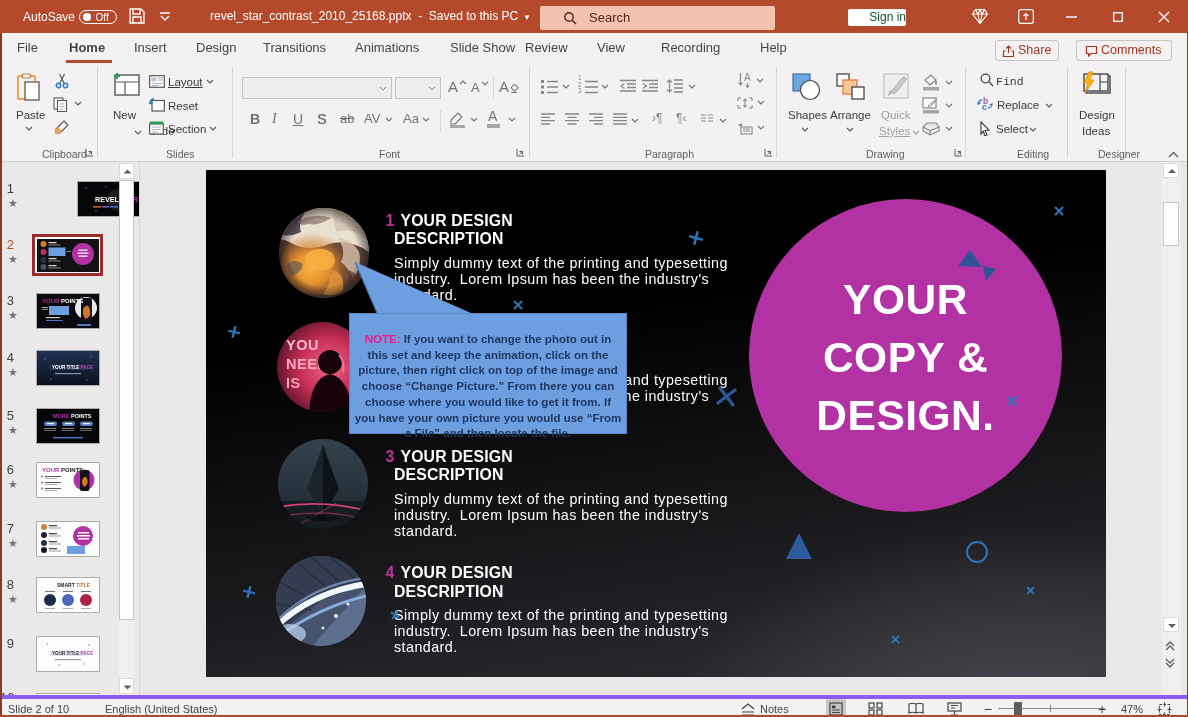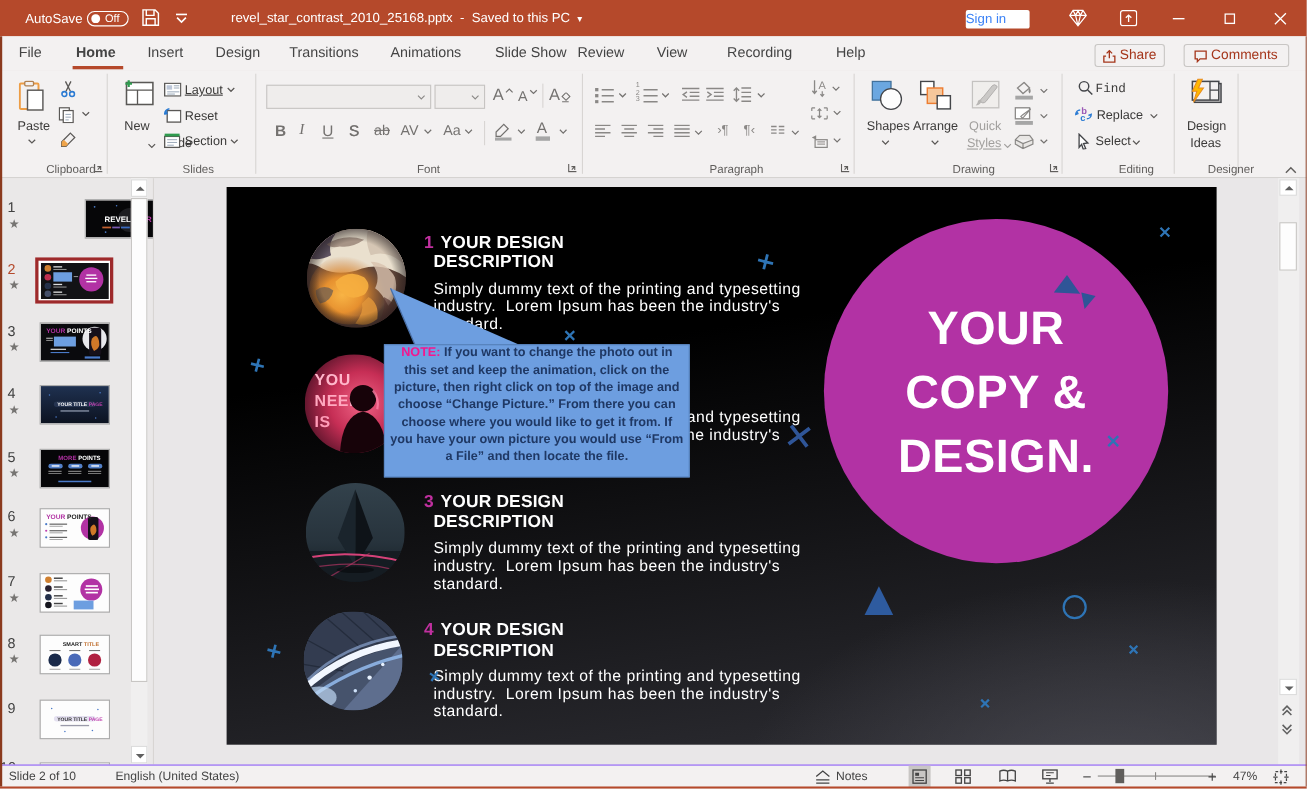--- a/index.html
+++ b/index.html
@@ -8,21 +8,21 @@
 .abs { position:absolute; }
 
 
 #titlebar { position:absolute; left:0; top:0; width:1188px; height:33px; background:#B5492B; }
 #autosave { position:absolute; left:23px; top:10px; color:#fff; font-size:12px; }
 #as-toggle { position:absolute; left:79px; top:10px; width:38px; height:13.5px; border:1px solid #fff; border-radius:7px; }
 #as-dot { position:absolute; left:3px; top:2.2px; width:7.5px; height:7.5px; background:#fff; border-radius:50%; }
 #as-off { position:absolute; left:15.5px; top:0.5px; color:#fff; font-size:10px; }
 #title-text { position:absolute; left:210px; top:9px; color:#fff; font-size:12px; }
 #searchbox { position:absolute; left:540px; top:6px; width:235px; height:24px; background:#F4C3AF; border-radius:2px; color:#58241C; font-size:13px; }
-#signin { position:absolute; left:878px; top:9px; width:58px; height:17px; background:#fff; border-radius:2px; color:#3b82f6; font-size:12px; text-align:left; line-height:17px; }
+#signin { position:absolute; left:848px; top:9px; width:58px; height:17px; background:#fff; border-radius:2px; color:#14532d; font-size:12px; text-align:right; line-height:17px; }
 
 
 #tabrow { position:absolute; left:0; top:33px; width:1188px; height:31px; background:#F3F1F1; }
 .tab { position:absolute; top:7px; font-size:13px; color:#444; }
 #tab-home { font-weight:bold; color:#444; }
 #home-underline { position:absolute; left:66px; top:27px; width:46px; height:3px; background:#B5492B; }
 .pillbtn { position:absolute; top:7px; height:21px; border:1px solid #C8C6C4; border-radius:3px; color:#A5361B; font-size:12.5px; line-height:19px; }
 
 
 #ribbon { position:absolute; left:0; top:64px; width:1188px; height:98px; background:#F3F1F1; border-bottom:1px solid #D2D0CE; }
@@ -47,25 +47,25 @@
 .h1 { position:relative; font-size:15.8px; font-weight:bold; color:#fff; line-height:18.7px; letter-spacing:0.15px; text-indent:6.5px; }
 .num { position:absolute; left:-8.5px; color:#C0309F; text-indent:0; }
 .body { font-size:14.3px; color:#fff; line-height:16px; letter-spacing:0.44px; margin-top:6px; }
 
 
 #bigcircle { position:absolute; left:543px; top:29px; width:313px; height:313px; border-radius:50%; background:#B232A4; }
 #bigcircle .t { color:#fff; font-weight:bold; font-size:42.5px; text-align:center; line-height:58px; letter-spacing:0.5px; padding-top:72px; }
 .dec { position:absolute; }
 
 
-#note { position:absolute; left:143px; top:143px; width:278px; height:121px; background:#6D9EE0; border:1px solid #5B88C5; color:#1F3864; font-weight:bold; font-size:11.5px; line-height:15.7px; text-align:center; padding-top:0; }
+#note { position:absolute; left:143px; top:143px; width:278px; height:121px; background:#6D9EE0; border:1px solid #5B88C5; color:#1F3864; font-weight:bold; font-size:11.5px; line-height:15.7px; text-align:center; padding-top:18px; }
 #note .n { color:#F4178E; }
 
 
-#statusbar { position:absolute; left:0; top:695px; width:1188px; height:20px; background:#F3F1F1; border-top:1px solid #8b5cf6; font-size:11px; color:#444; }
+#statusbar { position:absolute; left:0; top:695px; width:1188px; height:20px; background:#F3F1F1; border-top:4px solid #8b5cf6; font-size:11px; color:#444; }
 #redstrip { position:absolute; left:0; top:715px; width:1188px; height:2px; background:#B5492B; }
 
 
 #thumbscroll { position:absolute; left:119px; top:162px; width:15px; height:533px; background:#F0EFEF; }
 #rightscroll { position:absolute; left:1162px; top:162px; width:19px; height:533px; background:#F0EFEF; }
 .sbtn { position:absolute; background:#fff; border:1px solid #DADADA; }
 </style>
 </head>
 <body>
 
@@ -76,20 +76,27 @@
       <div id="as-off">Off</div>
     </div>
   <svg class="abs" style="left:128px;top:7px" width="18" height="18" viewBox="0 0 18 18">
       <path d="M2 2 h11 l3 3 v11 h-14 z M5 2 v5 h7 v-5 M5 16 v-6 h8 v6" fill="none" stroke="#fff" stroke-width="1.3"></path>
     </svg>
   <svg class="abs" style="left:159px;top:12px" width="12" height="10" viewBox="0 0 12 10">
       <path d="M1 1 h10" stroke="#fff" stroke-width="1.5"></path>
       <path d="M2 4 l4 4 l4 -4" fill="none" stroke="#fff" stroke-width="1.5"></path>
     </svg>
   <div id="title-text">revel_star_contrast_2010_25168.pptx&nbsp;&nbsp;-&nbsp;&nbsp;Saved to this PC&nbsp;&nbsp;<span style="font-size:9px">▾</span></div>
+  <div id="searchbox">
+      <svg class="abs" style="left:23px;top:5px" width="14" height="14" viewBox="0 0 14 14">
+        <circle cx="6" cy="6" r="4.2" fill="none" stroke="#58241C" stroke-width="1.4"></circle>
+        <path d="M9.2 9.2 L13 13" stroke="#58241C" stroke-width="1.4"></path>
+      </svg>
+      <span style="position:absolute;left:49px;top:4px;">Search</span>
+    </div>
   <div id="signin">Sign in</div>
   <svg class="abs" style="left:971px;top:8px" width="18" height="17" viewBox="0 0 18 17">
       <path d="M4.5 1.5 H13.5 L16.5 6 L9 15.5 L1.5 6 Z M1.5 6 H16.5 M4.5 1.5 L6.8 6 L9 1.8 L11.2 6 L13.5 1.5 M6.8 6 L9 15.5 L11.2 6" fill="none" stroke="#fff" stroke-width="1.1"></path>
     </svg>
   <svg class="abs" style="left:1018px;top:9px" width="16" height="15" viewBox="0 0 16 15">
       <rect x="0.7" y="0.7" width="14.6" height="13.6" rx="2" fill="none" stroke="#fff" stroke-width="1.2"></rect>
       <path d="M8 11 v-6 M5.5 7.2 L8 4.7 l2.5 2.5" fill="none" stroke="#fff" stroke-width="1.2"></path>
     </svg>
   <svg class="abs" style="left:1066px;top:16px" width="11" height="2" viewBox="0 0 11 2">
       <path d="M0 1 h11" stroke="#fff" stroke-width="1.4"></path>

